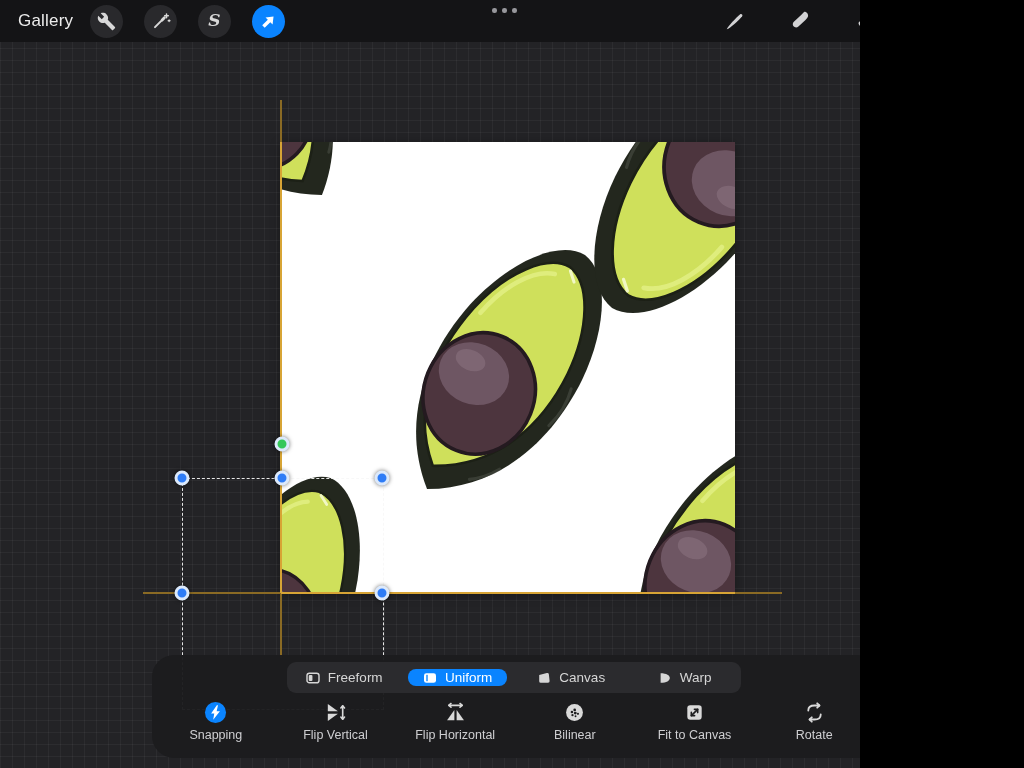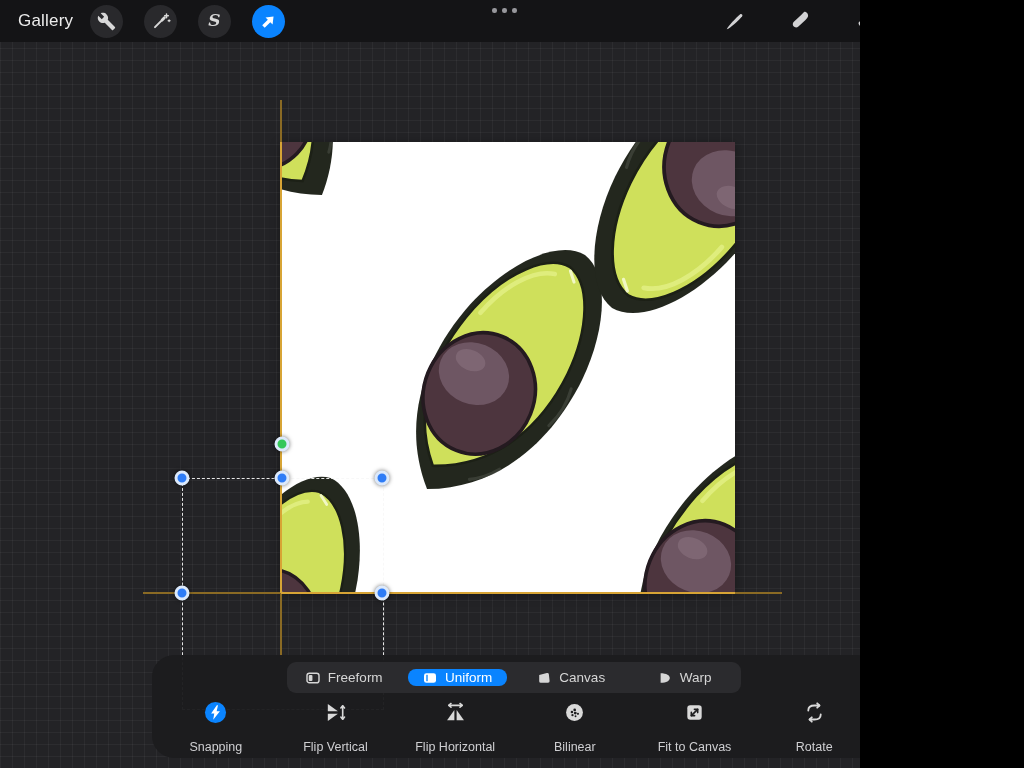--- a/index.html
+++ b/index.html
@@ -48,21 +48,21 @@
   .handle.green{background:var(--handle-green,#34c759);}
   
   .panel{position:absolute;left:152px;top:655px;width:726px;height:103px;
     background:rgba(28,28,30,.97);border-radius:22px;z-index:30;}
   .modes{position:absolute;left:135px;top:7px;width:454px;height:31px;border-radius:9px;
     background:#2b2b2e;display:flex;}
   .mode{flex:1;display:flex;align-items:center;justify-content:center;gap:7px;
     color:#d6d6d6;font-size:13.5px;border-radius:8px;margin:7px;cursor:default;}
   .mode.selected{background:var(--accent,#0a84ff);color:#ffffff;}
   .actions{position:absolute;left:4px;right:4px;top:46px;display:flex;}
-  .action{flex:1;display:flex;flex-direction:column;align-items:center;gap:16px;cursor:default;}
+  .action{flex:1;display:flex;flex-direction:column;align-items:center;gap:4px;cursor:default;}
   .action .lbl{color:#cfcfd2;font-size:12.5px;white-space:nowrap;}
   .icn{display:block;}
 </style>
 </head>
 <body>
 
 <div class="screen">
 
   <svg width="0" height="0" style="position:absolute">
     <defs>

